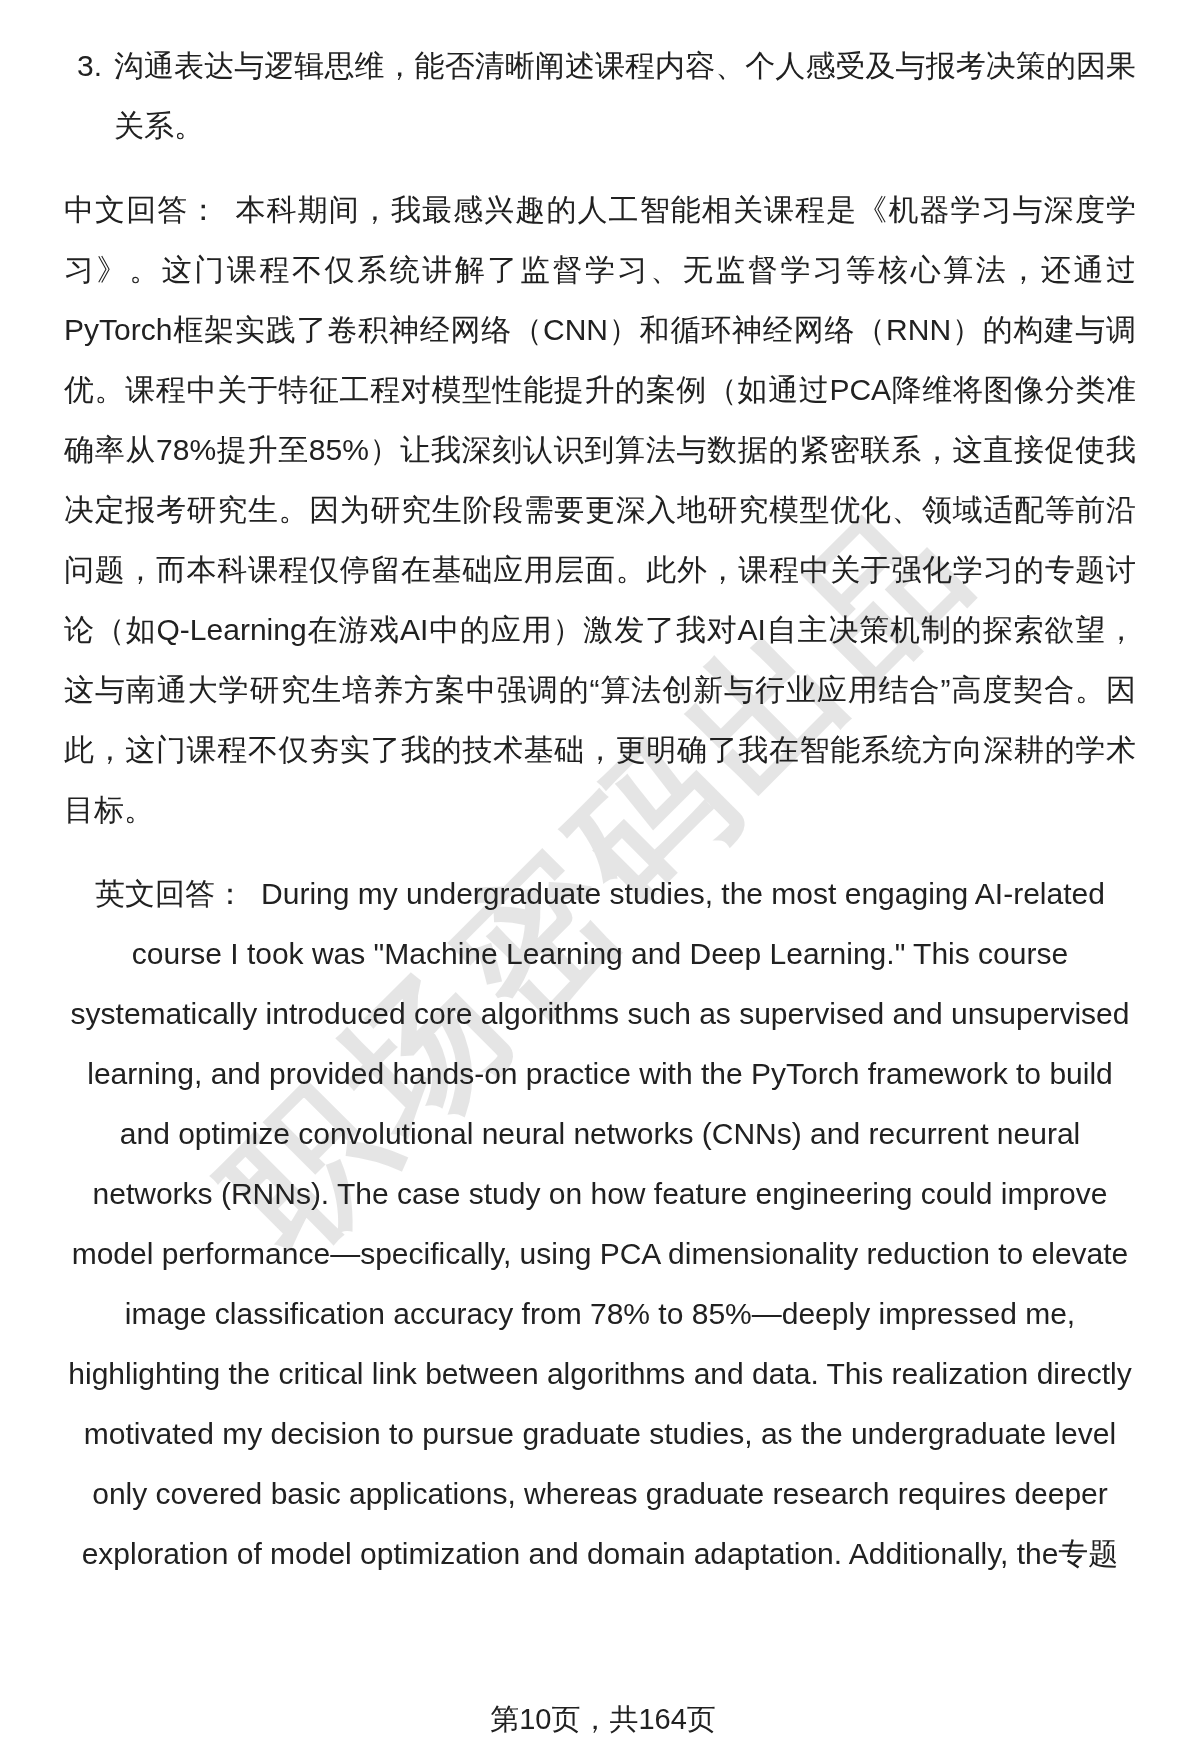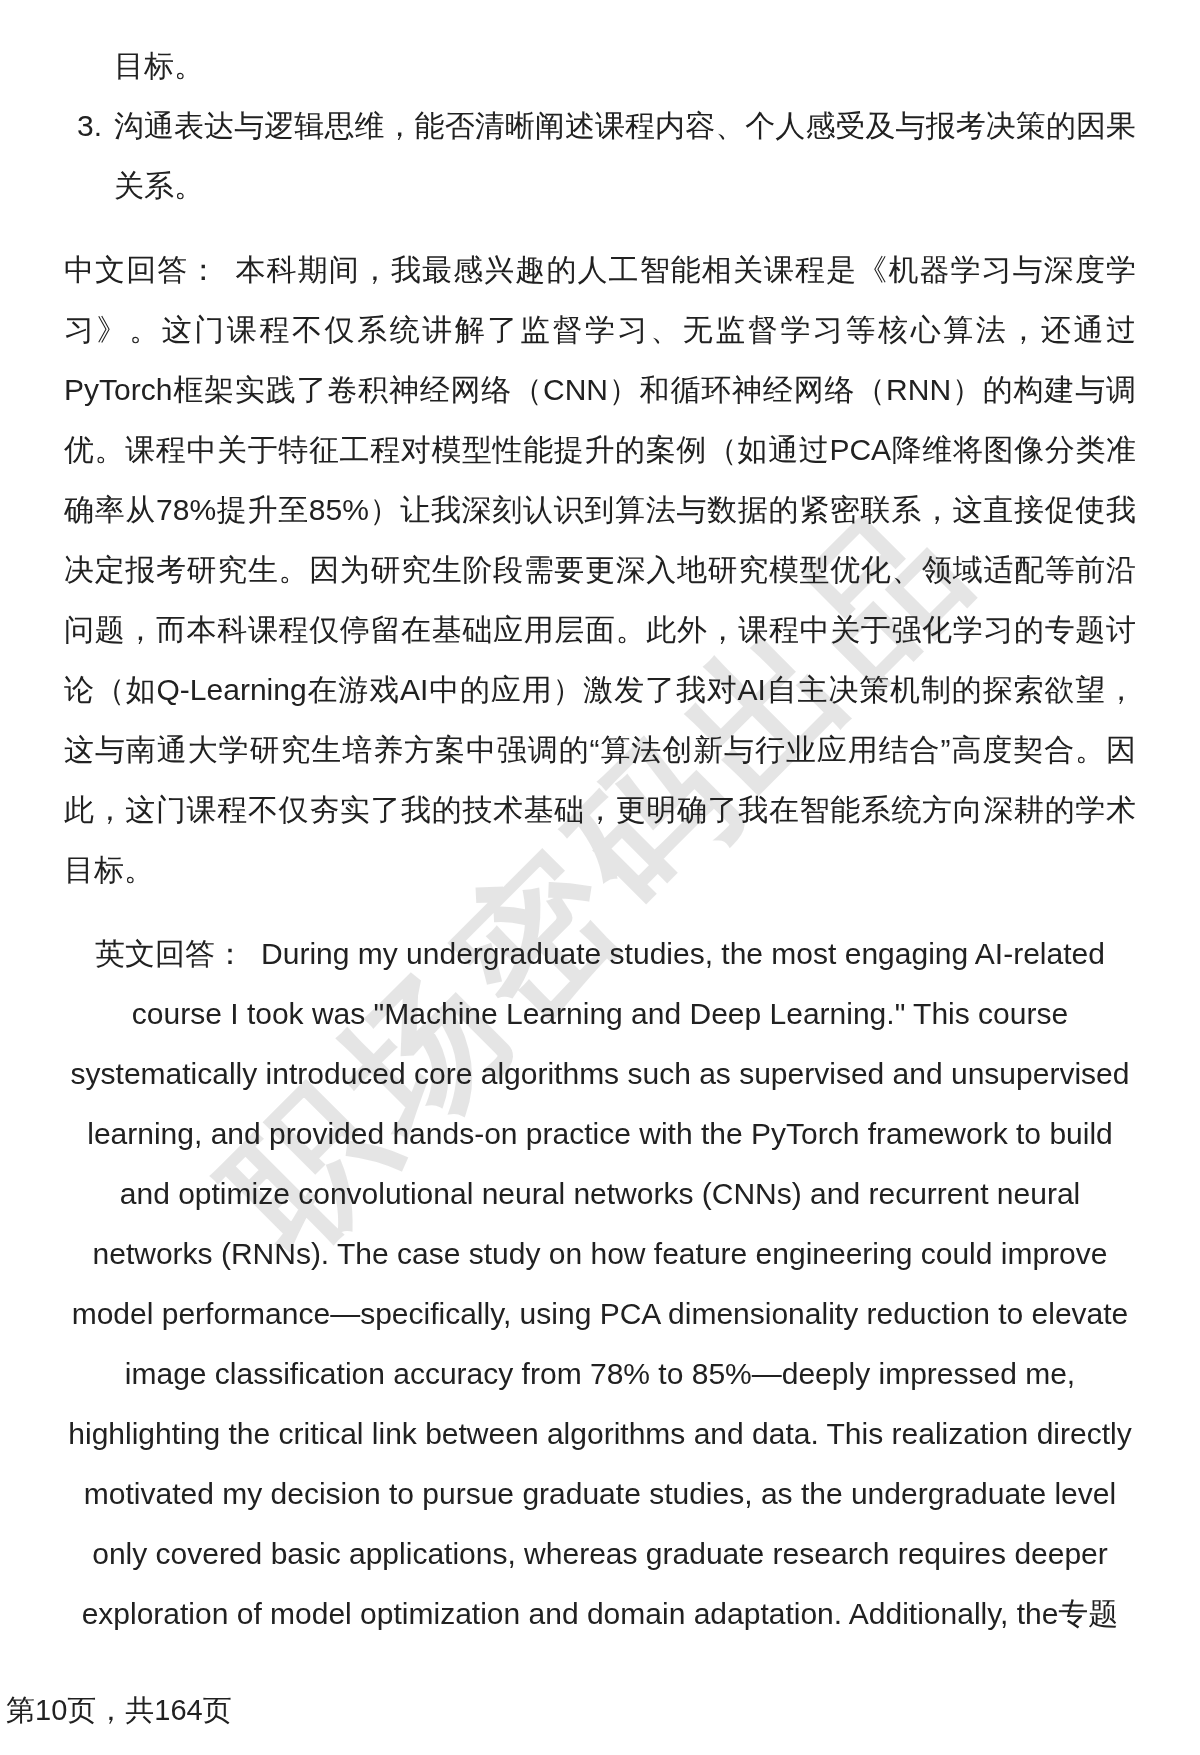--- a/index.html
+++ b/index.html
@@ -45,21 +45,22 @@
   .para.en {
     text-align: center;
   }
   .answer-label {
     margin-right: 16px;
   }
   .footer {
     position: absolute;
     left: 0;
     right: 0;
-    bottom: 25px;
+    bottom: 16px;
+    text-align: center;
     font-size: 29px;
     line-height: 40px;
     z-index: 2;
     padding-left: 6px;
   }
   .watermark {
     position: absolute;
     left: 50%;
     top: 50%;
     transform: translate(-50%, -50%) rotate(-45deg);
@@ -75,21 +76,20 @@
 </style>
 </head>
 <body>
 
 <div class="page">
 
   <div class="watermark">职场密码出品</div>
 
   <div class="content">
 
-    <p class="fragment">目标。</p>
 
     <div class="list-item">
       <span class="list-num">3.</span>
       <span class="list-text">沟通表达与逻辑思维，能否清晰阐述课程内容、个人感受及与报考决策的因果关系。</span>
     </div>
 
     <p class="para zh">
       <span class="answer-label">中文回答：</span><span>本科期间，我最感兴趣的人工智能相关课程是《机器学习与深度学习》。这门课程不仅系统讲解了监督学习、无监督学习等核心算法，还通过PyTorch框架实践了卷积神经网络（CNN）和循环神经网络（RNN）的构建与调优。课程中关于特征工程对模型性能提升的案例（如通过PCA降维将图像分类准确率从78%提升至85%）让我深刻认识到算法与数据的紧密联系，这直接促使我决定报考研究生。因为研究生阶段需要更深入地研究模型优化、领域适配等前沿问题，而本科课程仅停留在基础应用层面。此外，课程中关于强化学习的专题讨论（如Q-Learning在游戏AI中的应用）激发了我对AI自主决策机制的探索欲望，这与南通大学研究生培养方案中强调的“算法创新与行业应用结合”高度契合。因此，这门课程不仅夯实了我的技术基础，更明确了我在智能系统方向深耕的学术目标。</span>
     </p>
 

